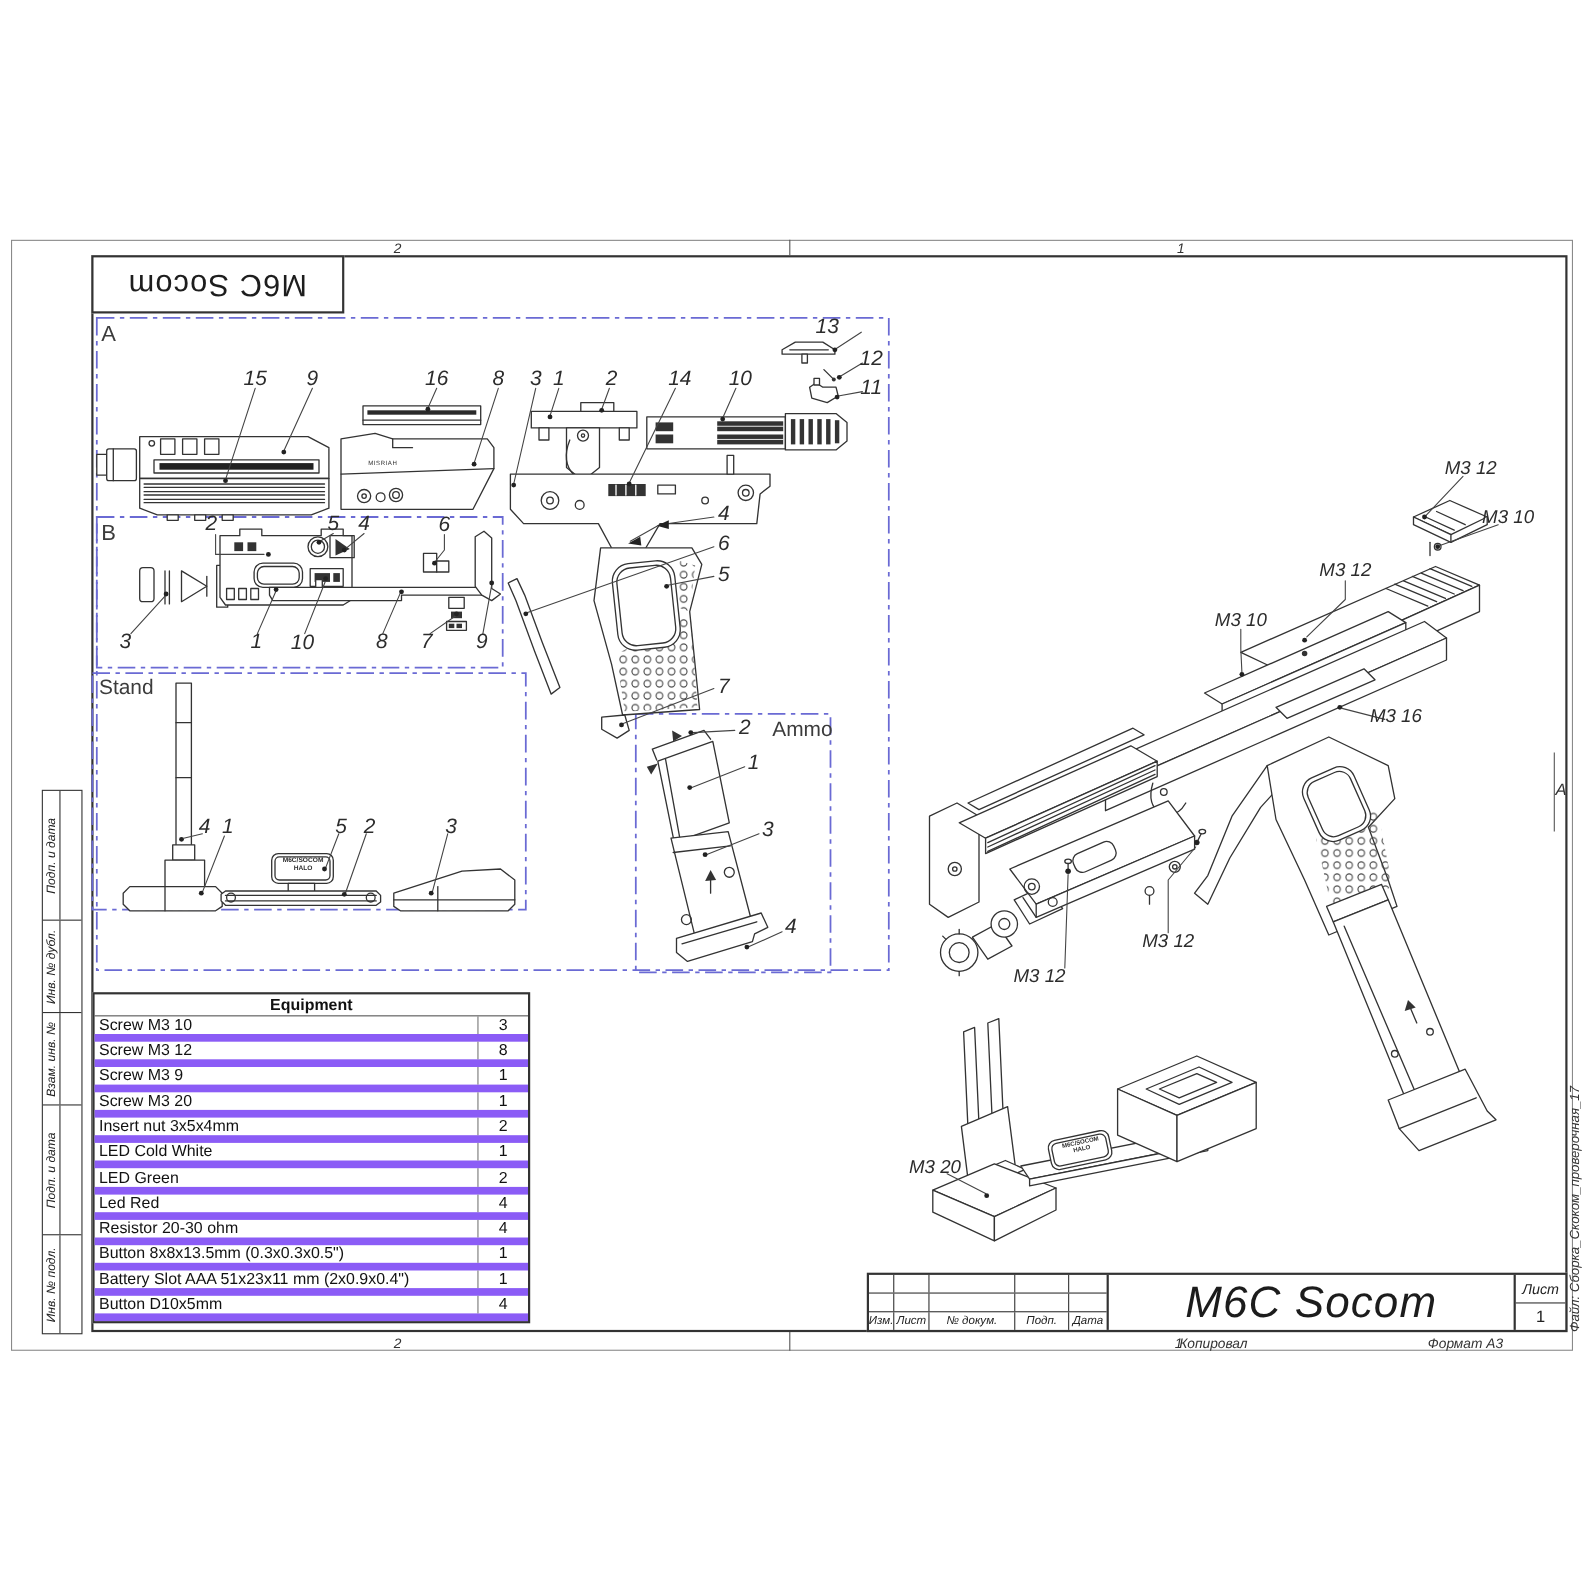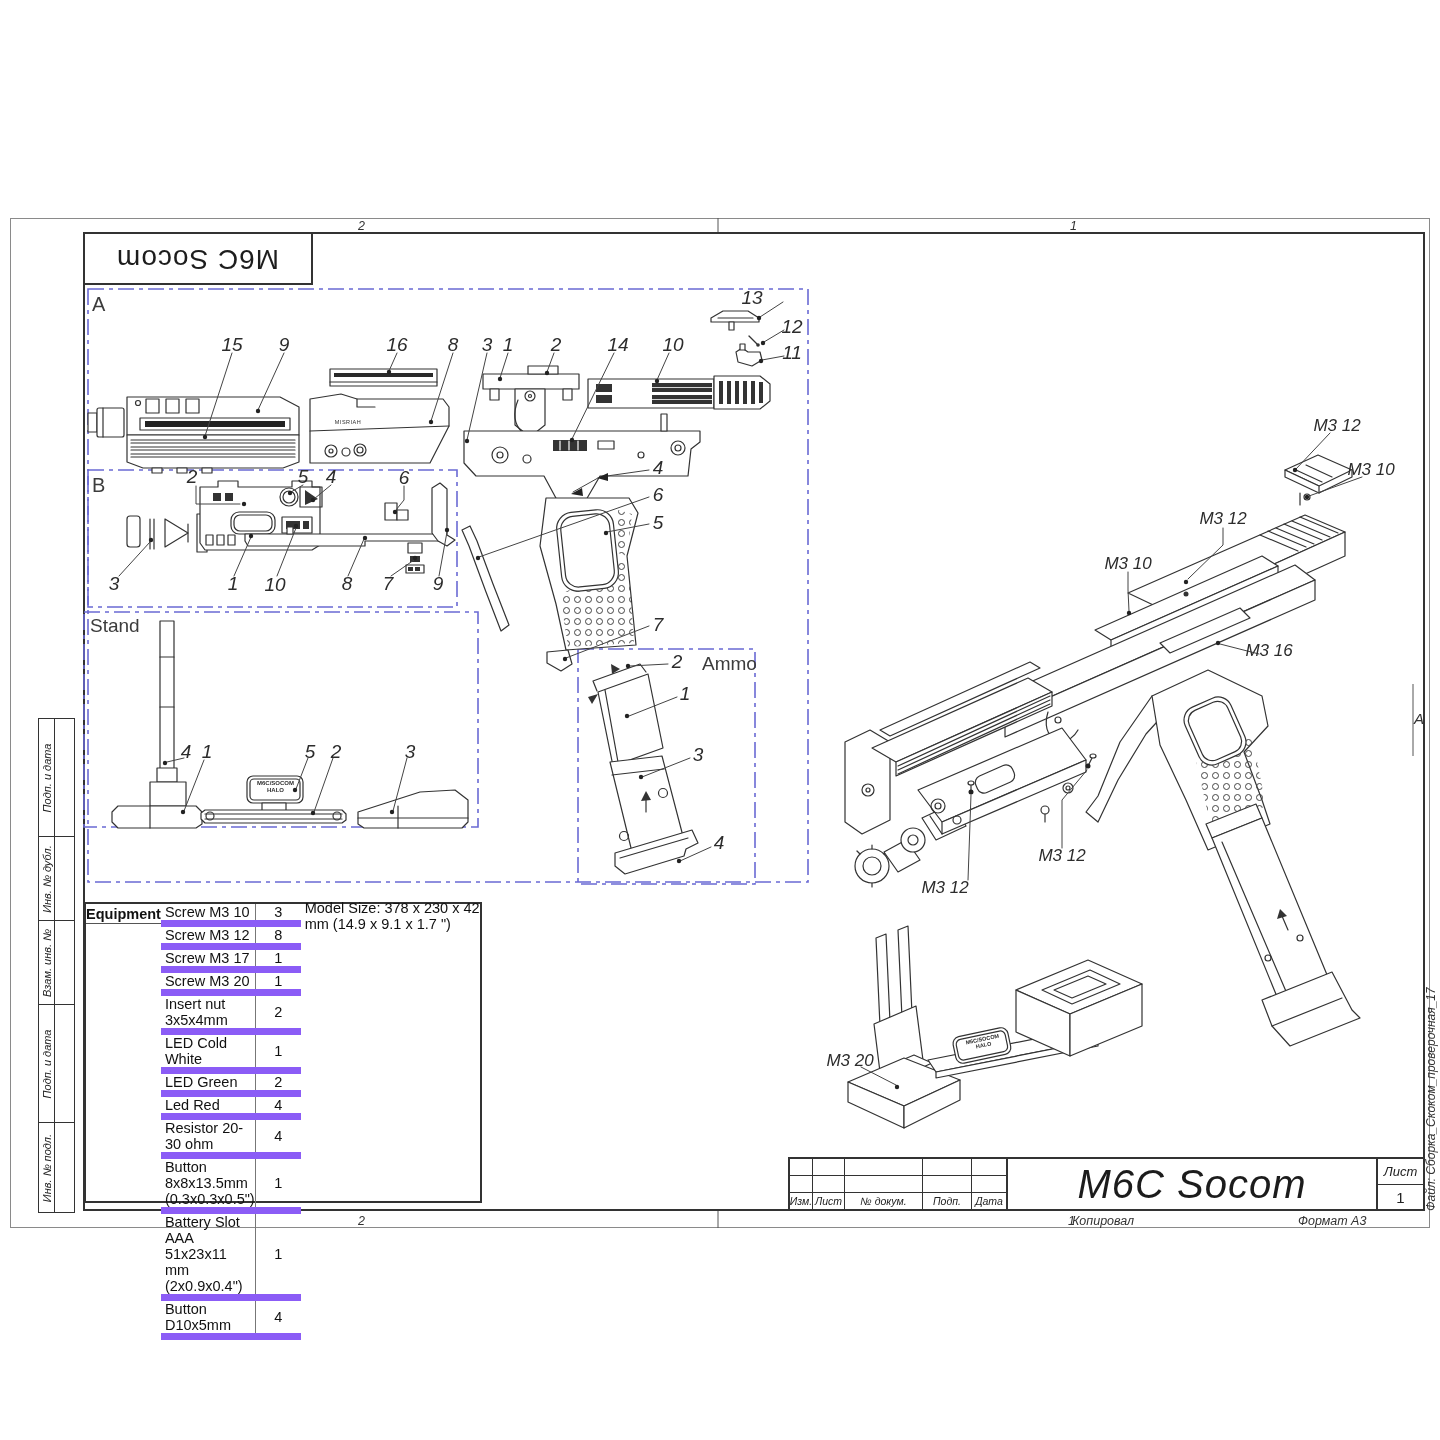--- a/index.html
+++ b/index.html
@@ -22,21 +22,21 @@
   .art{position:absolute;left:0;top:0;}
 
   
   #callout-layer{position:absolute;left:0;top:0;width:100%;height:100%;pointer-events:none;}
   .co{position:absolute;transform:translate(-50%,-50%);font-style:italic;font-size:19px;
       color:#2c2c2c;white-space:nowrap;}
   .co.m3{font-size:17px;}
 
   
   .equip{position:absolute;left:84px;top:902px;width:398px;height:301px;border:2px solid #333;
-         display:flex;flex-direction:row;font-size:14.5px;color:#111;background:#fff;}
+         display:flex;flex-direction:column;font-size:14.5px;color:#111;background:#fff;}
   .ehead{height:20px;display:flex;align-items:center;justify-content:center;font-weight:bold;
          border-bottom:1px solid #555;}
   .erow{flex:1;display:flex;border-bottom:7px solid #8b5cf6;}
   .ename{flex:1;display:flex;align-items:center;padding-left:4px;border-right:1px solid #777;}
   .eqty{width:45px;display:flex;align-items:center;justify-content:center;}
   .efoot{height:23px;display:flex;align-items:center;padding-left:4px;}
 
   
   .tblock{position:absolute;left:788px;top:1157px;width:637px;height:54px;border:2px solid #333;
           display:flex;background:#fff;}
@@ -608,21 +608,21 @@
     <div id="equipment-rows" style="display:flex;flex-direction:column;flex:1;">
         <div class="erow">
           <div class="ename">Screw M3 10</div>
           <div class="eqty">3</div>
         </div>
         <div class="erow">
           <div class="ename">Screw M3 12</div>
           <div class="eqty">8</div>
         </div>
         <div class="erow">
-          <div class="ename">Screw M3 17</div>
+          <div class="ename">Screw M3 9</div>
           <div class="eqty">1</div>
         </div>
         <div class="erow">
           <div class="ename">Screw M3 20</div>
           <div class="eqty">1</div>
         </div>
         <div class="erow">
           <div class="ename">Insert nut 3x5x4mm</div>
           <div class="eqty">2</div>
         </div>
@@ -648,21 +648,20 @@
         </div>
         <div class="erow">
           <div class="ename">Battery Slot AAA 51x23x11 mm (2x0.9x0.4")</div>
           <div class="eqty">1</div>
         </div>
         <div class="erow">
           <div class="ename">Button D10x5mm</div>
           <div class="eqty">4</div>
         </div>
       </div>
-    <div class="efoot">Model Size: 378 x 230 x 42 mm (14.9 x 9.1 x 1.7 ")</div>
   </div>
 
   <div class="tblock">
     <div class="rev">
       <div class="rev-row">
           <div class="c1"></div>
           <div class="c2"></div>
           <div class="c3"></div>
           <div class="c4"></div>
           <div class="c5"></div>

